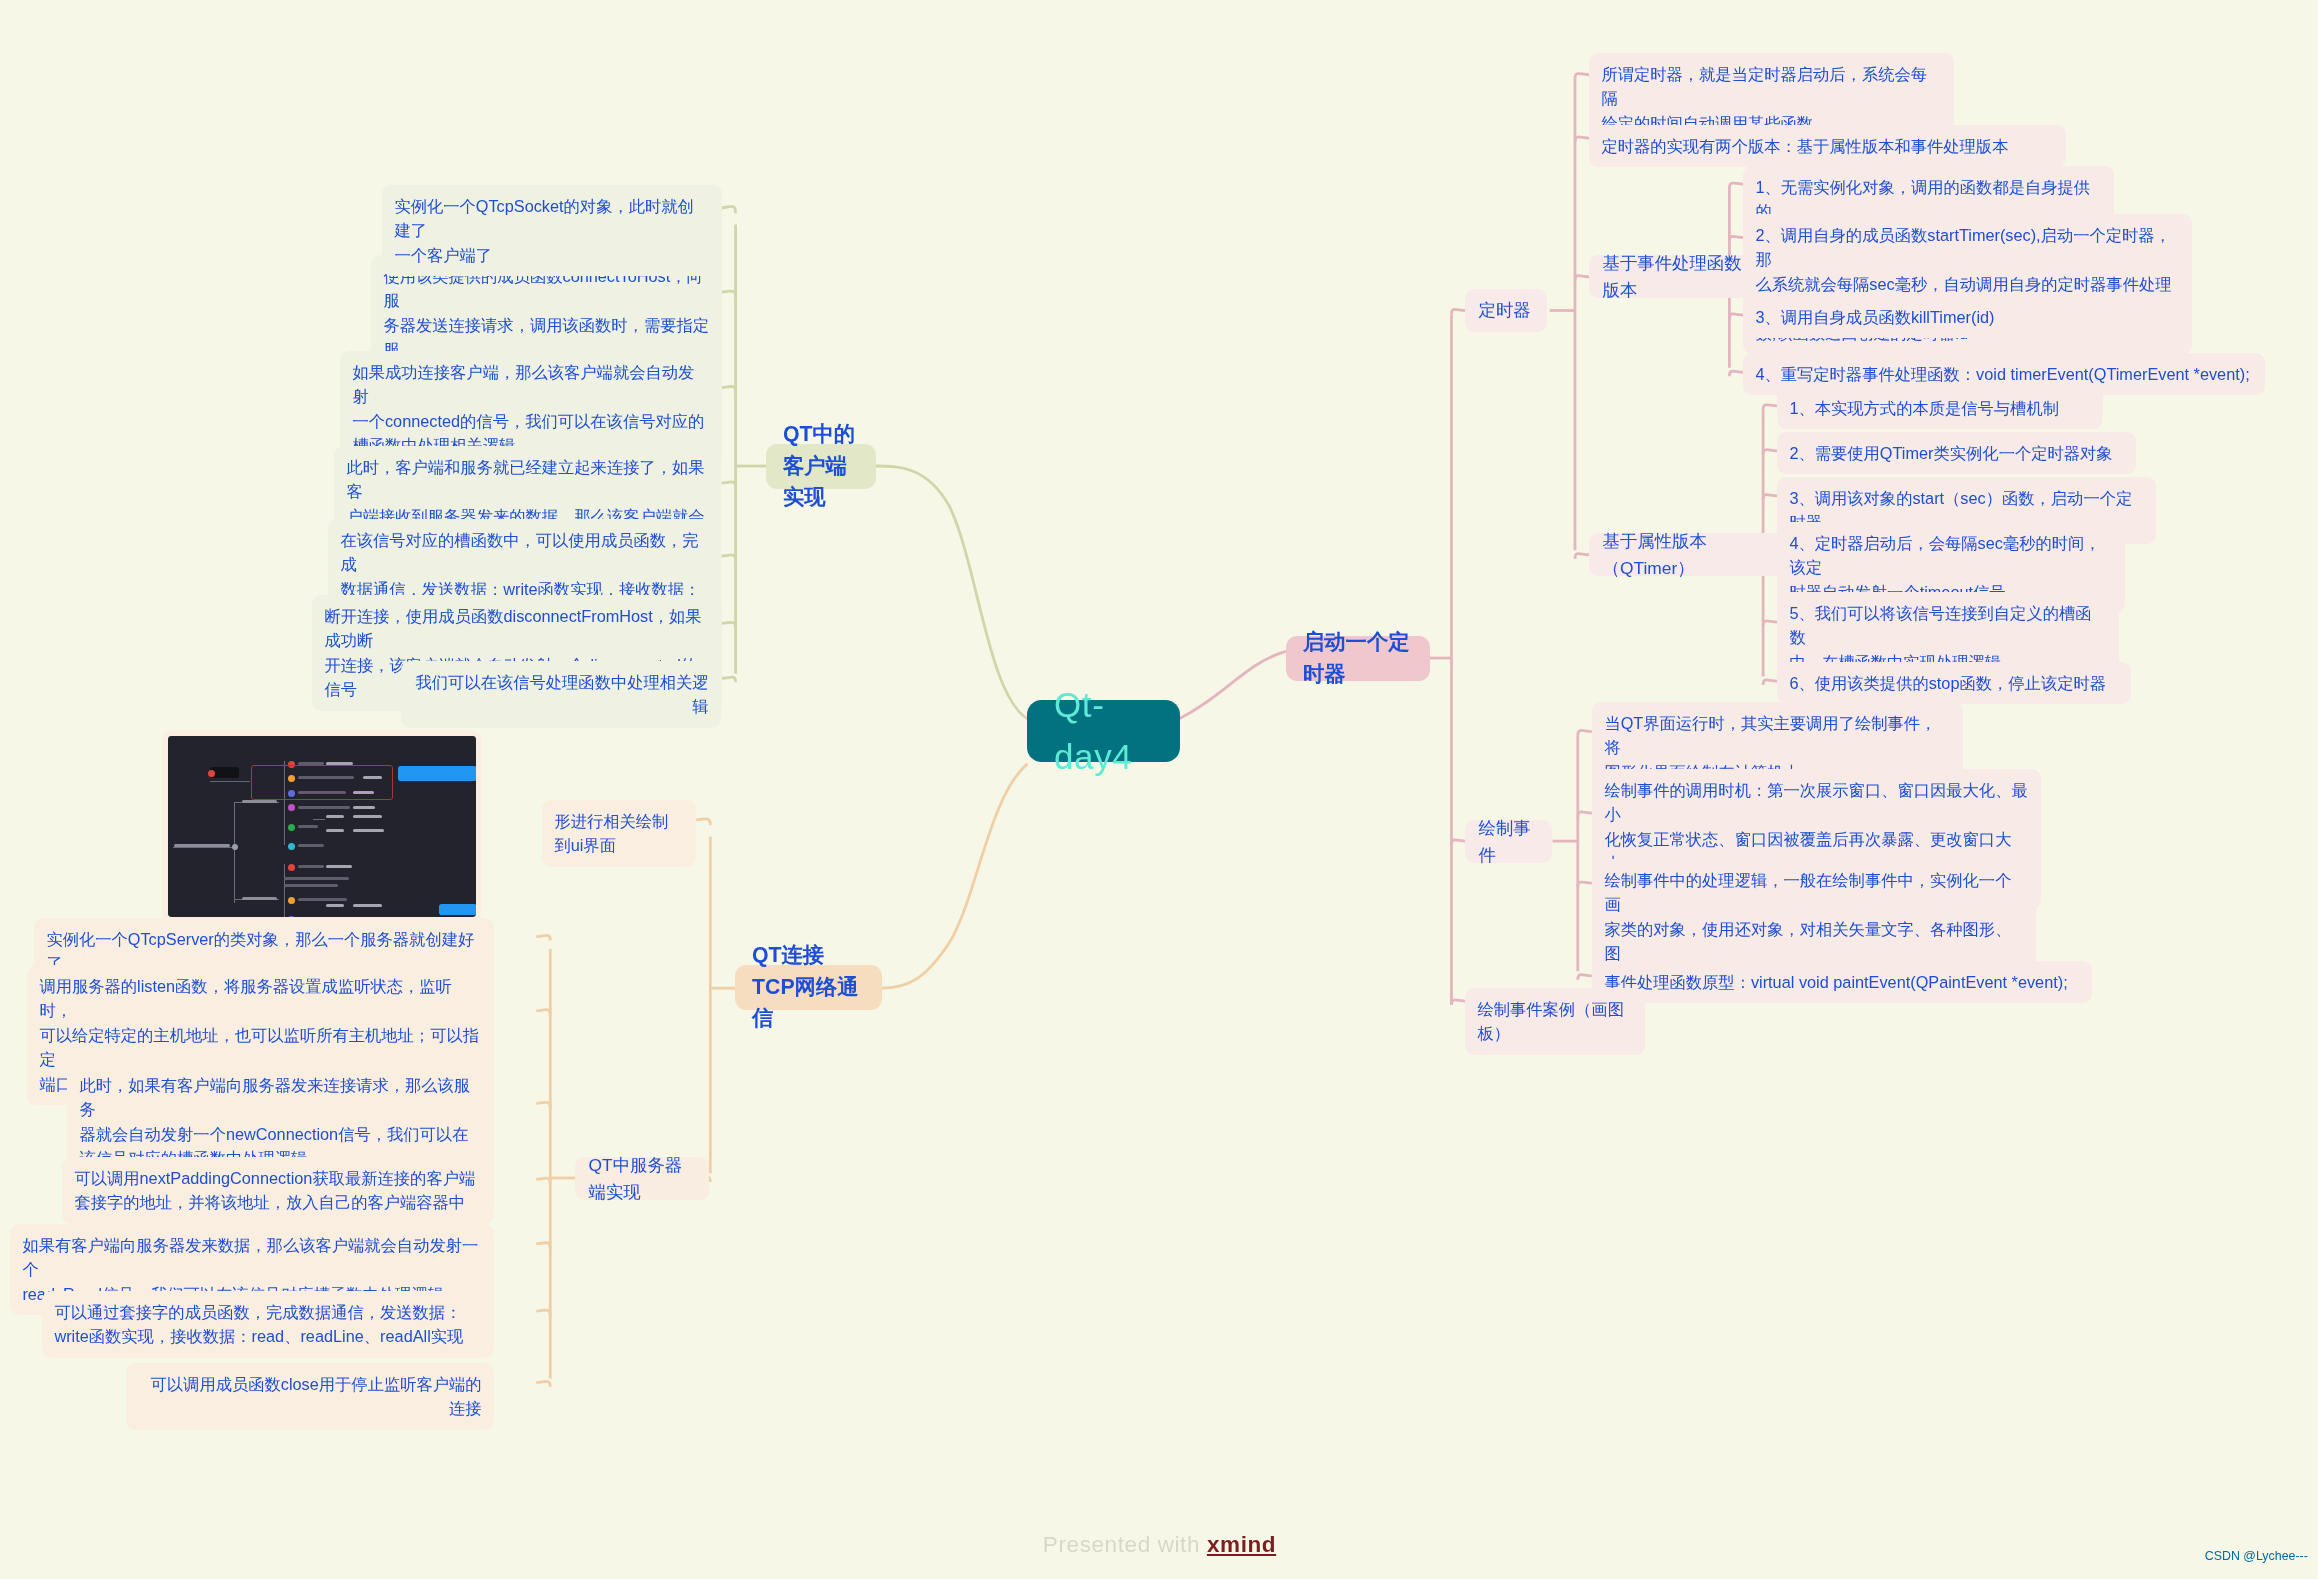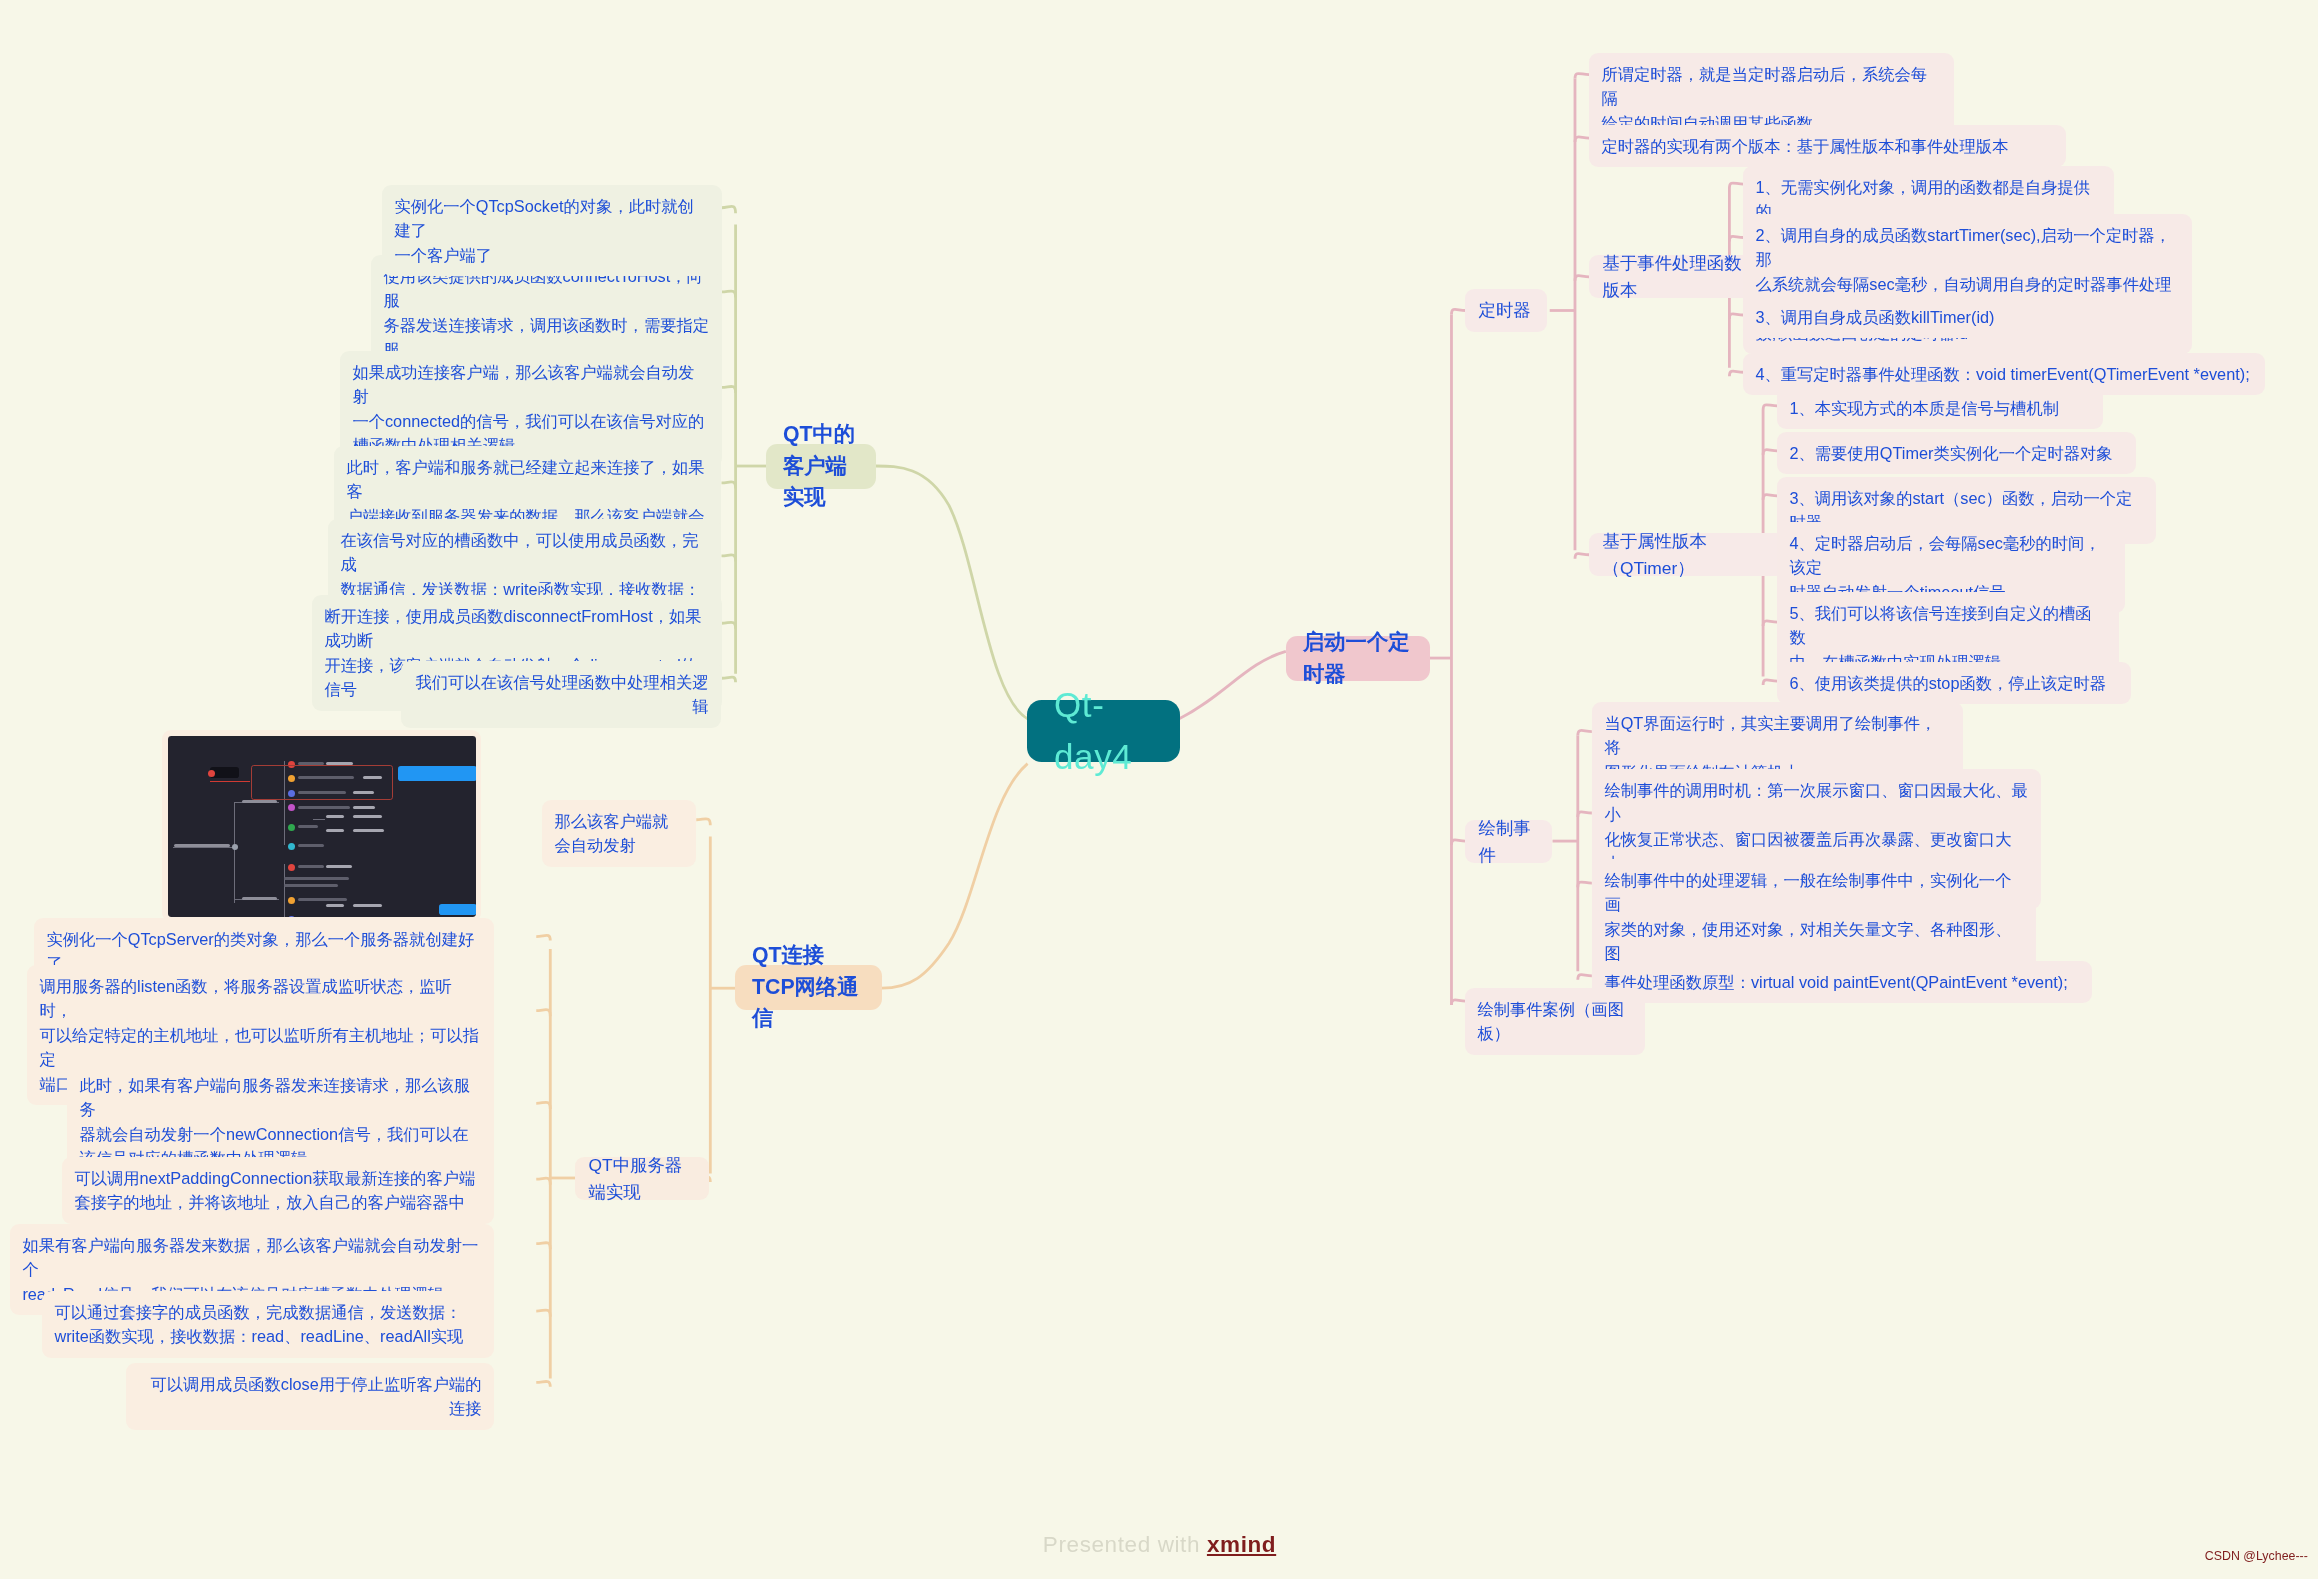--- a/index.html
+++ b/index.html
@@ -47,21 +47,21 @@
   .thumb .tline{position:absolute;background:#6d6d7a;height:1.1px;}
   .thumb .tvert{position:absolute;background:#6d6d7a;width:1.1px;}
   .thumb .dot{position:absolute;border-radius:50%;}
   .thumb .txt{position:absolute;background:#5e5e6b;height:3.9px;border-radius:1.7px;}
   .thumb .badge{position:absolute;border-radius:2.8px;}
 
   
   .footer{position:absolute;left:0;right:0;top:1532px;text-align:center;
           font-size:22.5px;color:#d8d8c8;letter-spacing:0.6px;}
   .footer b{color:#7f1d1d;text-decoration:underline;}
-  .csdn{position:absolute;right:11.2px;top:1549px;font-size:12.4px;color:#7f1d1d;}
+  .csdn{position:absolute;right:11.2px;top:1549px;font-size:12.4px;color:#0369a1;}
 </style>
 </head>
 <body>
 
 <div id="canvas">
 
   <svg class="links" viewBox="0 0 4130 2814" xmlns="http://www.w3.org/2000/svg" fill="none">
     <g stroke-width="5" fill="none">
 
       <path d="M1830 1280 C 1760 1240 1740 1000 1690 900 C 1650 830 1600 830 1560 830" stroke="#cfd6a8"></path>
@@ -150,21 +150,21 @@
   <div class="node leaf green" style="left:334px;top:446px;width:387px;">此时，客户端和服务就已经建立起来连接了，如果客
 户端接收到服务器发来的数据，那么该客户端就会自
 动发射一个readyRead信号</div>
   <div class="node leaf green" style="left:328px;top:519px;width:393px;">在该信号对应的槽函数中，可以使用成员函数，完成
 数据通信，发送数据：write函数实现，接收数据：
 read、readLine、readAll实现</div>
   <div class="node leaf green" style="left:312px;top:595px;width:410px;">断开连接，使用成员函数disconnectFromHost，如果成功断
 开连接，该客户端就会自动发射一个disconnected的信号</div>
   <div class="node leaf green right" style="left:401px;top:661px;width:320px;">我们可以在该信号处理函数中处理相关逻辑</div>
 
-  <div class="node leaf beige" style="left:542px;top:800px;width:154px;">那么该客户端就会自动发射</div>
+  <div class="node leaf beige" style="left:542px;top:800px;width:154px;">形进行相关绘制到ui界面</div>
 
   <div class="imgnode" style="left:162px;top:730px;width:308px;height:181px;">
     <div class="thumb">
 
       <div class="tvert" style="left:66px;top:66px;height:101px;"></div>
       <div class="tline" style="left:5.6px;top:111px;width:62px;"></div>
       <div class="dot" style="left:64px;top:108px;width:6.2px;height:6.2px;background:#9aa0ac;"></div>
       <div class="txt" style="left:6.7px;top:108px;width:56px;background:#8e8e99;"></div>
 
       <div class="tline" style="left:66px;top:66px;width:45px;"></div>

